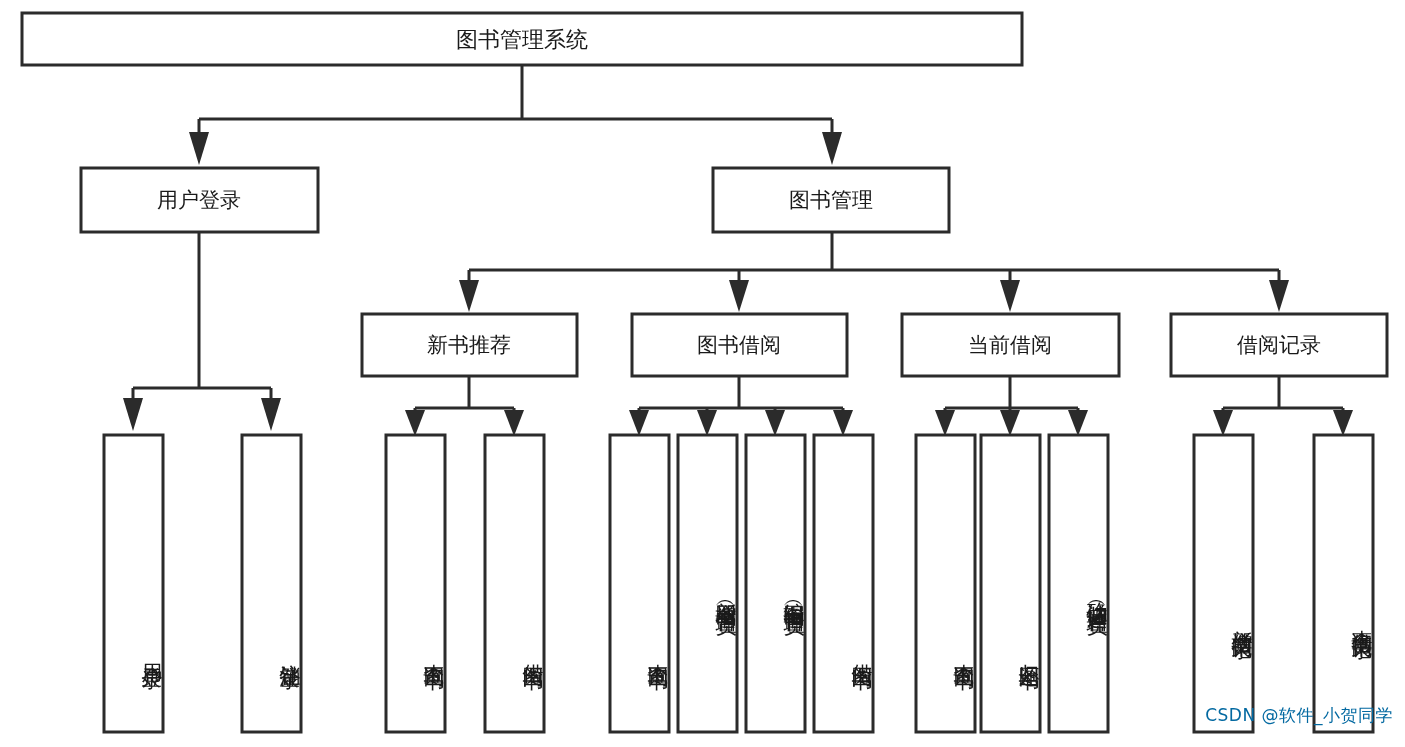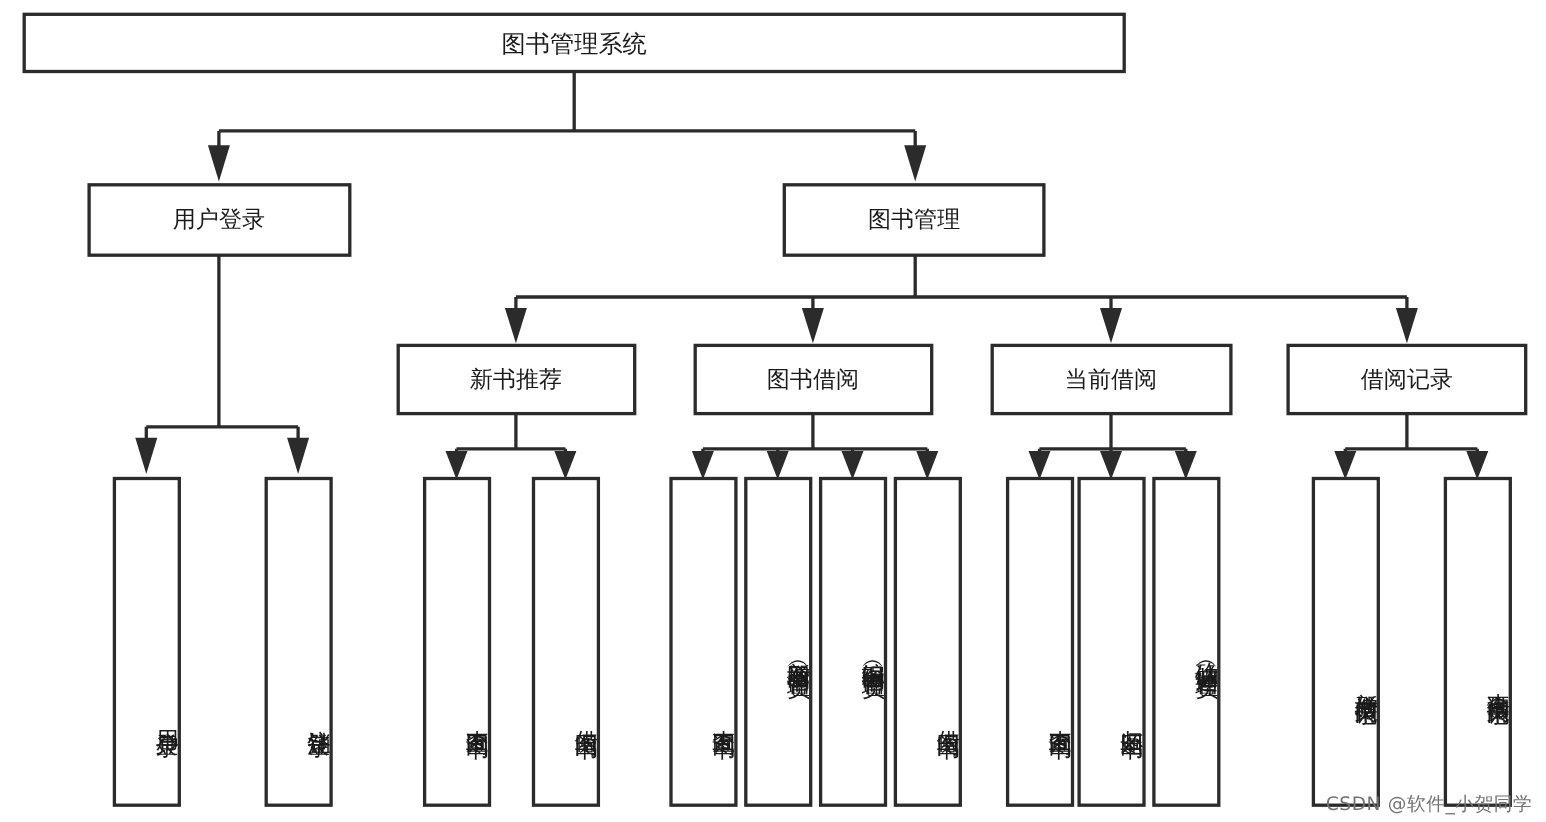--- a/index.html
+++ b/index.html
@@ -65,24 +65,24 @@
     letter-spacing: 2px;
     display: flex;
     align-items: flex-start;
     justify-content: center;
     white-space: nowrap;
     pointer-events: none;
   }
   .watermark {
     position: absolute;
     right: 12px;
-    bottom: 5px;
+    bottom: 20px;
     font-family: "DejaVu Sans", "Liberation Sans", sans-serif;
     font-size: 17px;
-    color: #737373;
+    color: #0369a1;
     white-space: nowrap;
     letter-spacing: 0.5px;
   }
 </style>
 </head>
 <body>
 
 <div id="diagram-root">
 
   <svg id="flow-svg" viewBox="0 0 1405 747">

